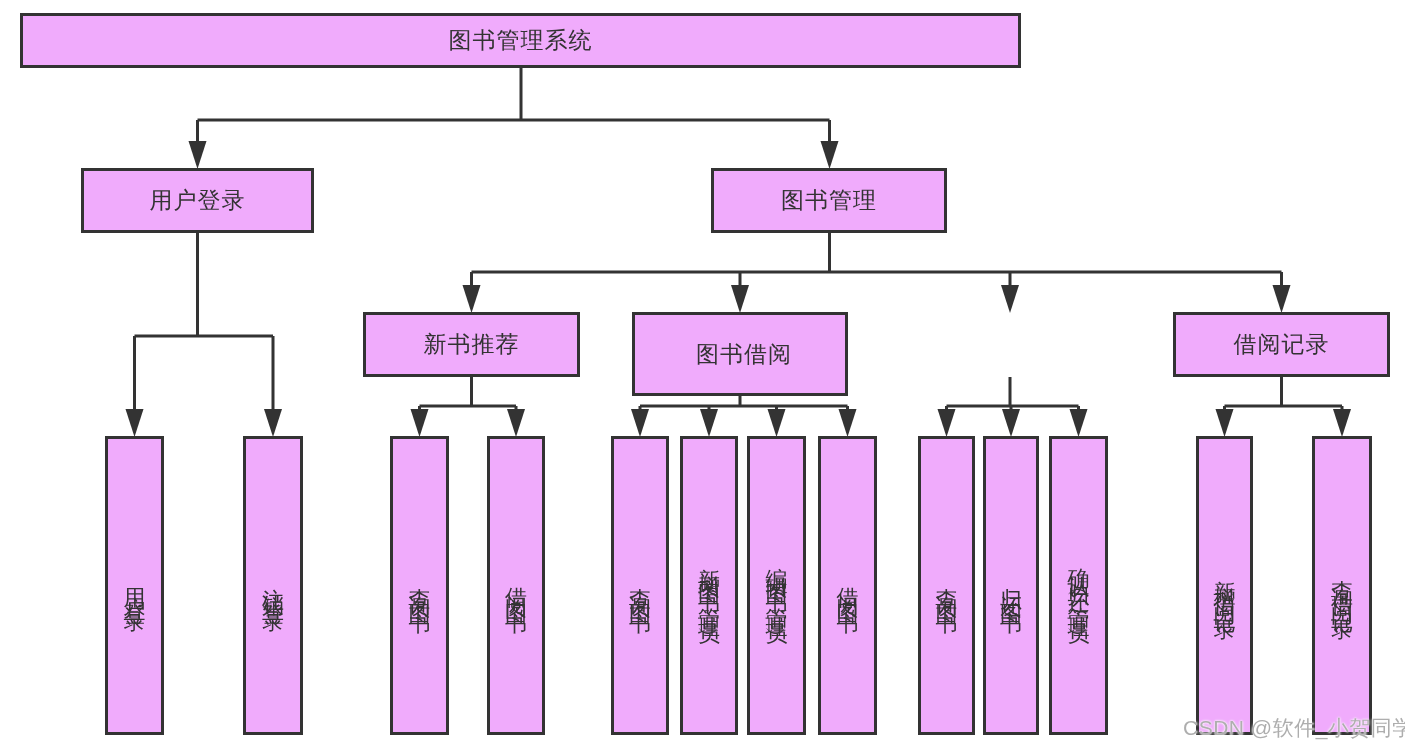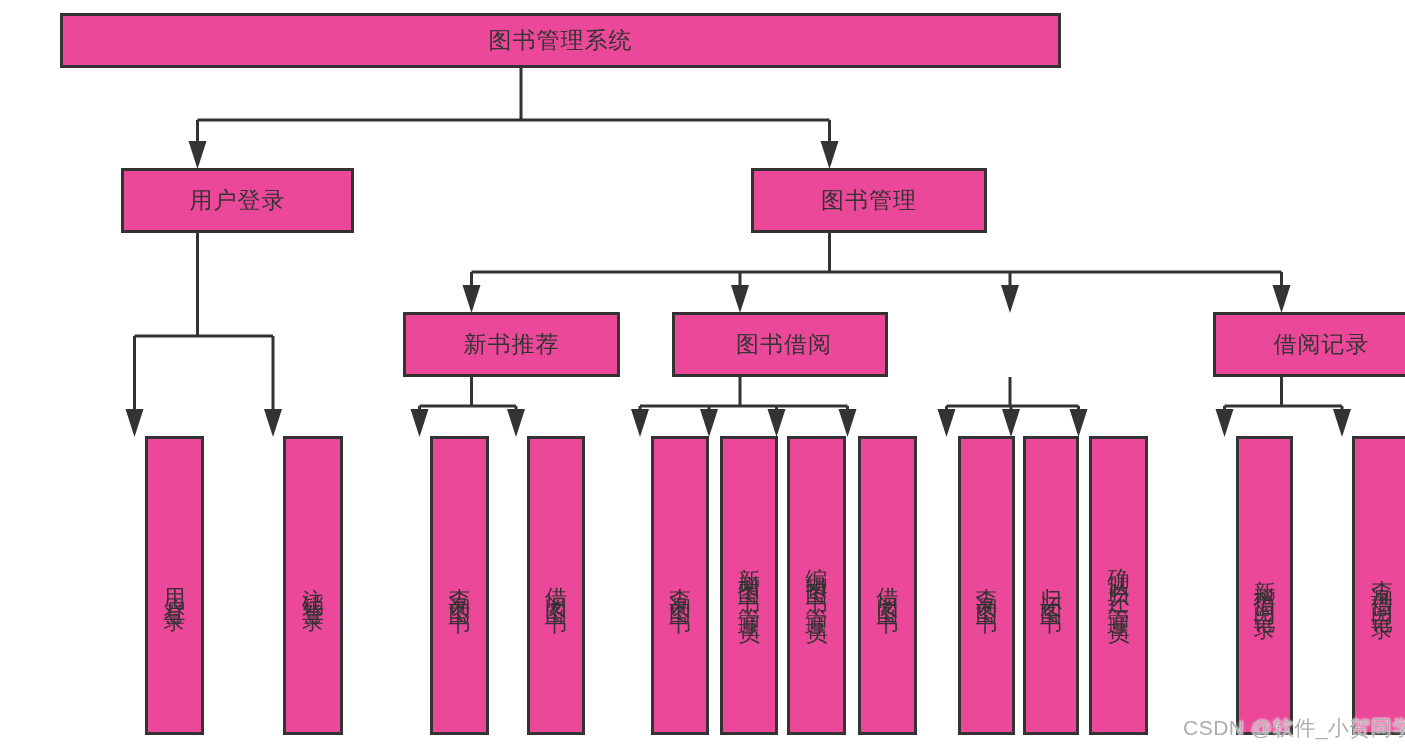--- a/index.html
+++ b/index.html
@@ -20,27 +20,26 @@
     left: 0;
     top: 0;
     width: 1405px;
     height: 747px;
     pointer-events: none;
   }
   .node {
     position: absolute;
     box-sizing: border-box;
     border: 3px solid #333333;
-    background: #ec4899;
+    background: #f0abfc;
     color: #333333;
     display: flex;
     align-items: center;
     justify-content: center;
     text-align: right;
-    margin-left: 40px;
   }
   .hbox {
     font-size: 23px;
     letter-spacing: 1px;
     line-height: 1;
     white-space: nowrap;
   }
   .vbox .vtext {
     writing-mode: vertical-rl;
     text-orientation: mixed;
@@ -112,21 +111,21 @@
       <polygon points="1333,409 1351,409 1342,437"></polygon>
     </g>
   </svg>
 
   <div class="node hbox" style="left:20px; top:13px; width:1001px; height:55px;">图书管理系统</div>
 
   <div class="node hbox" style="left:81px; top:168px; width:233px; height:65px;">用户登录</div>
   <div class="node hbox" style="left:363px; top:312px; width:217px; height:65px;">新书推荐</div>
 
   <div class="node hbox" style="left:711px; top:168px; width:236px; height:65px;">图书管理</div>
-  <div class="node hbox" style="left:632px; top:312px; width:216px; height:65px;padding-left:8px;">图书借阅</div>
+  <div class="node hbox" style="left:632px; top:312px; width:216px; height:84px;padding-left:8px;">图书借阅</div>
   <div class="node hbox" style="left:1173px; top:312px; width:217px; height:65px;">借阅记录</div>
 
   <div class="node vbox" style="left:105px; top:436px; width:59px; height:299px;">
     <span class="vtext">用户登录</span>
   </div>
   <div class="node vbox" style="left:243px; top:436px; width:60px; height:299px;">
     <span class="vtext">注销登录</span>
   </div>
 
   <div class="node vbox" style="left:390px; top:436px; width:59px; height:299px;">

